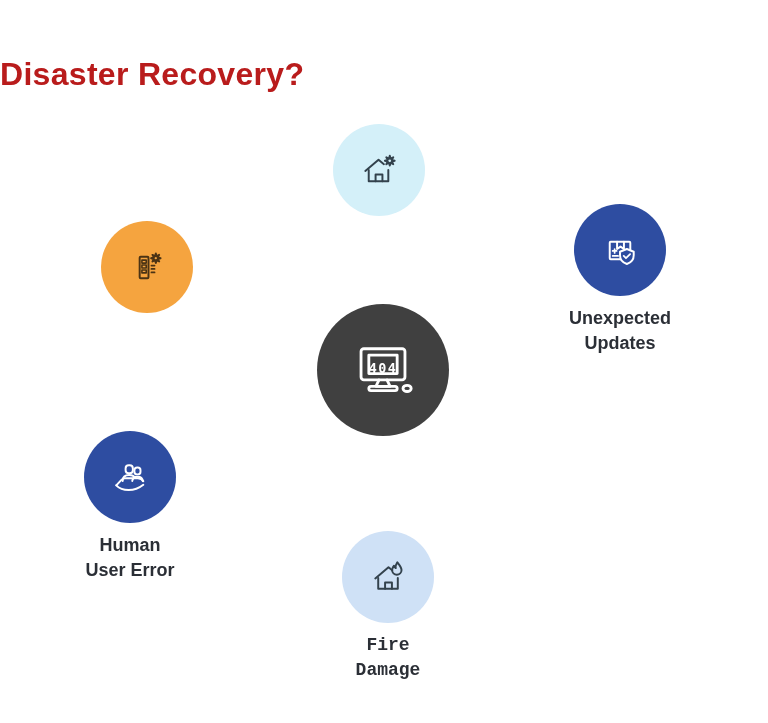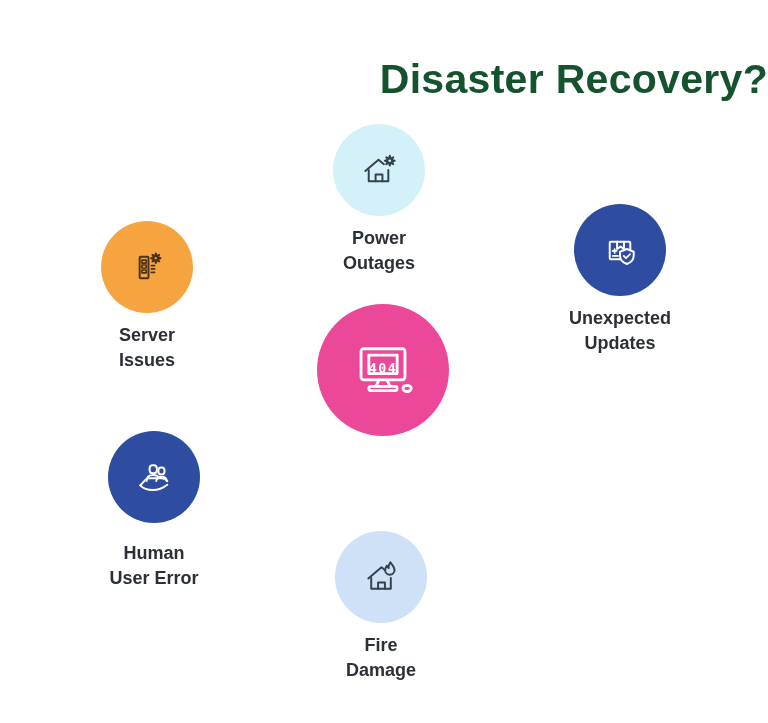--- a/index.html
+++ b/index.html
@@ -10,25 +10,25 @@
     height: 723px;
     background: #ffffff;
     font-family: "Liberation Sans", sans-serif;
     overflow: hidden;
   }
   .title {
     position: absolute;
     top: 56px;
     left: 0;
     width: 100%;
-    text-align: right;
-    font-size: 41px;
+    text-align: left;
+    font-size: 32px;
     font-weight: 700;
     letter-spacing: 0.3px;
-    color: #14532d;
+    color: #b91c1c;
   }
   .node {
     position: absolute;
     width: 160px;
     display: flex;
     flex-direction: column;
     align-items: center;
   }
   .circle {
     border-radius: 50%;
@@ -82,41 +82,37 @@
         <svg viewBox="0 0 48 48">
           <g class="lineart">
             <path d="M9.5 24.5 L23 13 l5.5 4.5"></path>
             <path d="M13 23.5 V35 H33 V23.5"></path>
             <path d="M20 35 v-7 h7 v7"></path>
             <polygon points="34.5,9 35.34,11.97 38.04,10.46 36.53,13.16 39.5,14 36.53,14.84 38.04,17.54 35.34,16.03 34.5,19 33.66,16.03 30.96,17.54 32.47,14.84 29.5,14 32.47,13.16 30.96,10.46 33.66,11.97"></polygon>
           </g>
         </svg>
       </span>
     </div>
-    <div class="node-label">Power
-Outages</div>
   </div>
 
   <div class="node" style="left:67px; top:221px;">
     <div class="circle circle-outer" style="background-color: rgb(245, 164, 63);">
       <span class="icon icon-outer" style="color: rgb(75, 51, 20);">
         <svg viewBox="0 0 48 48">
           <g class="lineart">
             <rect x="16" y="13" width="9" height="22" rx="1"></rect>
             <rect x="18.3" y="16.5" width="4.4" height="3" stroke-width="1.6"></rect>
             <rect x="18.3" y="21.5" width="4.4" height="3" stroke-width="1.6"></rect>
             <rect x="18.3" y="26.5" width="4.4" height="3" stroke-width="1.6"></rect>
             <path d="M28 22 h3.2 M28 25.5 h3.2 M28 29 h3.2" stroke-width="1.8"></path>
             <polygon points="32.5,9.7 33.3,12.56 35.89,11.11 34.44,13.7 37.3,14.5 34.44,15.3 35.89,17.89 33.3,16.44 32.5,19.3 31.7,16.44 29.11,17.89 30.56,15.3 27.7,14.5 30.56,13.7 29.11,11.11 31.7,12.56"></polygon>
           </g>
         </svg>
       </span>
     </div>
-    <div class="node-label">Server
-Issues</div>
   </div>
 
   <div class="node" style="left:540px; top:204px;">
     <div class="circle circle-outer" style="background-color: rgb(46, 77, 161);">
       <span class="icon icon-outer" style="color: rgb(255, 255, 255);">
         <svg viewBox="0 0 48 48">
           <g class="lineart">
             <rect x="13" y="15" width="21" height="18" rx="1"></rect>
             <path d="M20.5 15 v7.5 l3.5 -2.5 3.5 2.5 V15"></path>
             <path d="M16 24.5 h4 M18 22.5 v4" stroke-width="1.8"></path>
@@ -125,57 +121,57 @@
             <path d="M27.3 29.6 l2.3 2.3 4.2 -4.2" stroke-width="1.8"></path>
           </g>
         </svg>
       </span>
     </div>
     <div class="node-label">Unexpected
 Updates</div>
   </div>
 
   <div class="node" style="left:303px; top:304px;">
-    <div class="circle circle-center" style="background-color: #ec4899;">
+    <div class="circle circle-center" style="background-color: #404040;">
       <span class="icon icon-center" style="color: rgb(255, 255, 255);">
         <svg viewBox="0 0 48 48">
           <g class="lineart">
             <rect x="8.5" y="9" width="31" height="22" rx="2"></rect>
             <rect x="14" y="13.5" width="20" height="13"></rect>
             <path d="M21.2 31 l-2.2 4.5 h10 l-2.2 -4.5"></path>
             <rect x="14" y="35.5" width="20" height="3" rx="1.5"></rect>
             <ellipse cx="41" cy="37" rx="2.9" ry="2.2"></ellipse>
             <text class="screen-text" x="24" y="23.6" text-anchor="middle" dominant-baseline="middle">404</text>
           </g>
         </svg>
       </span>
     </div>
   </div>
 
-  <div class="node" style="left:74px; top:431px;gap:8px;">
+  <div class="node" style="left:50px; top:431px;">
     <div class="circle circle-outer" style="background-color: rgb(46, 77, 161);">
       <span class="icon icon-outer" style="color: rgb(255, 255, 255);">
         <svg viewBox="0 0 48 48">
           <g class="lineart">
             <rect x="19" y="11.5" width="7.4" height="8.2" rx="3.2"></rect>
             <path d="M16 27.5 c0 -4 2.8 -6 6.6 -6 c2.6 0 4.8 1 5.8 2.8"></path>
             <rect x="28" y="13.8" width="6.2" height="7" rx="2.8"></rect>
             <path d="M25.8 27.5 c.4 -2.8 2.4 -4.3 5.3 -4.3 c3.1 0 5.2 1.6 5.4 4.4"></path>
             <path d="M9.5 32 l5.2 -5.6 c1 -1.1 2.3 -1.7 3.8 -1.7 h13 c2.6 0 4.6 1.2 5.6 3.1"></path>
             <path d="M9.5 32 c3 3.2 7.5 4.8 12.6 4.8 c5.6 0 10.6 -1.9 15 -5.4"></path>
           </g>
         </svg>
       </span>
     </div>
     <div class="node-label">Human
 User Error</div>
   </div>
 
 
-  <div class="node" style="left:301px; top:531px;">
+  <div class="node" style="left:308px; top:531px;font-family:Liberation Mono, monospace;">
     <div class="circle circle-outer" style="background-color: rgb(207, 225, 246);">
       <span class="icon icon-outer" style="color: rgb(51, 66, 77);">
         <svg viewBox="0 0 48 48">
           <g class="lineart">
             <path d="M10.5 25 L24 13.5 l3.8 3.1"></path>
             <path d="M13.5 24.5 V35.5 H33.5 V24.5"></path>
             <path d="M20.5 35.5 v-6.5 h7 v6.5"></path>
             <path d="M33 8.5 c2.3 2.9 4.3 5.1 4.3 7.9 a4.8 4.8 0 0 1 -9.6 0 c0 -1.6 .8 -3.1 1.9 -4.4 c.2 1 .8 1.9 1.8 2.4 c-.4 -1.9 .2 -3.9 1.6 -5.9 z"></path>
           </g>
         </svg>

